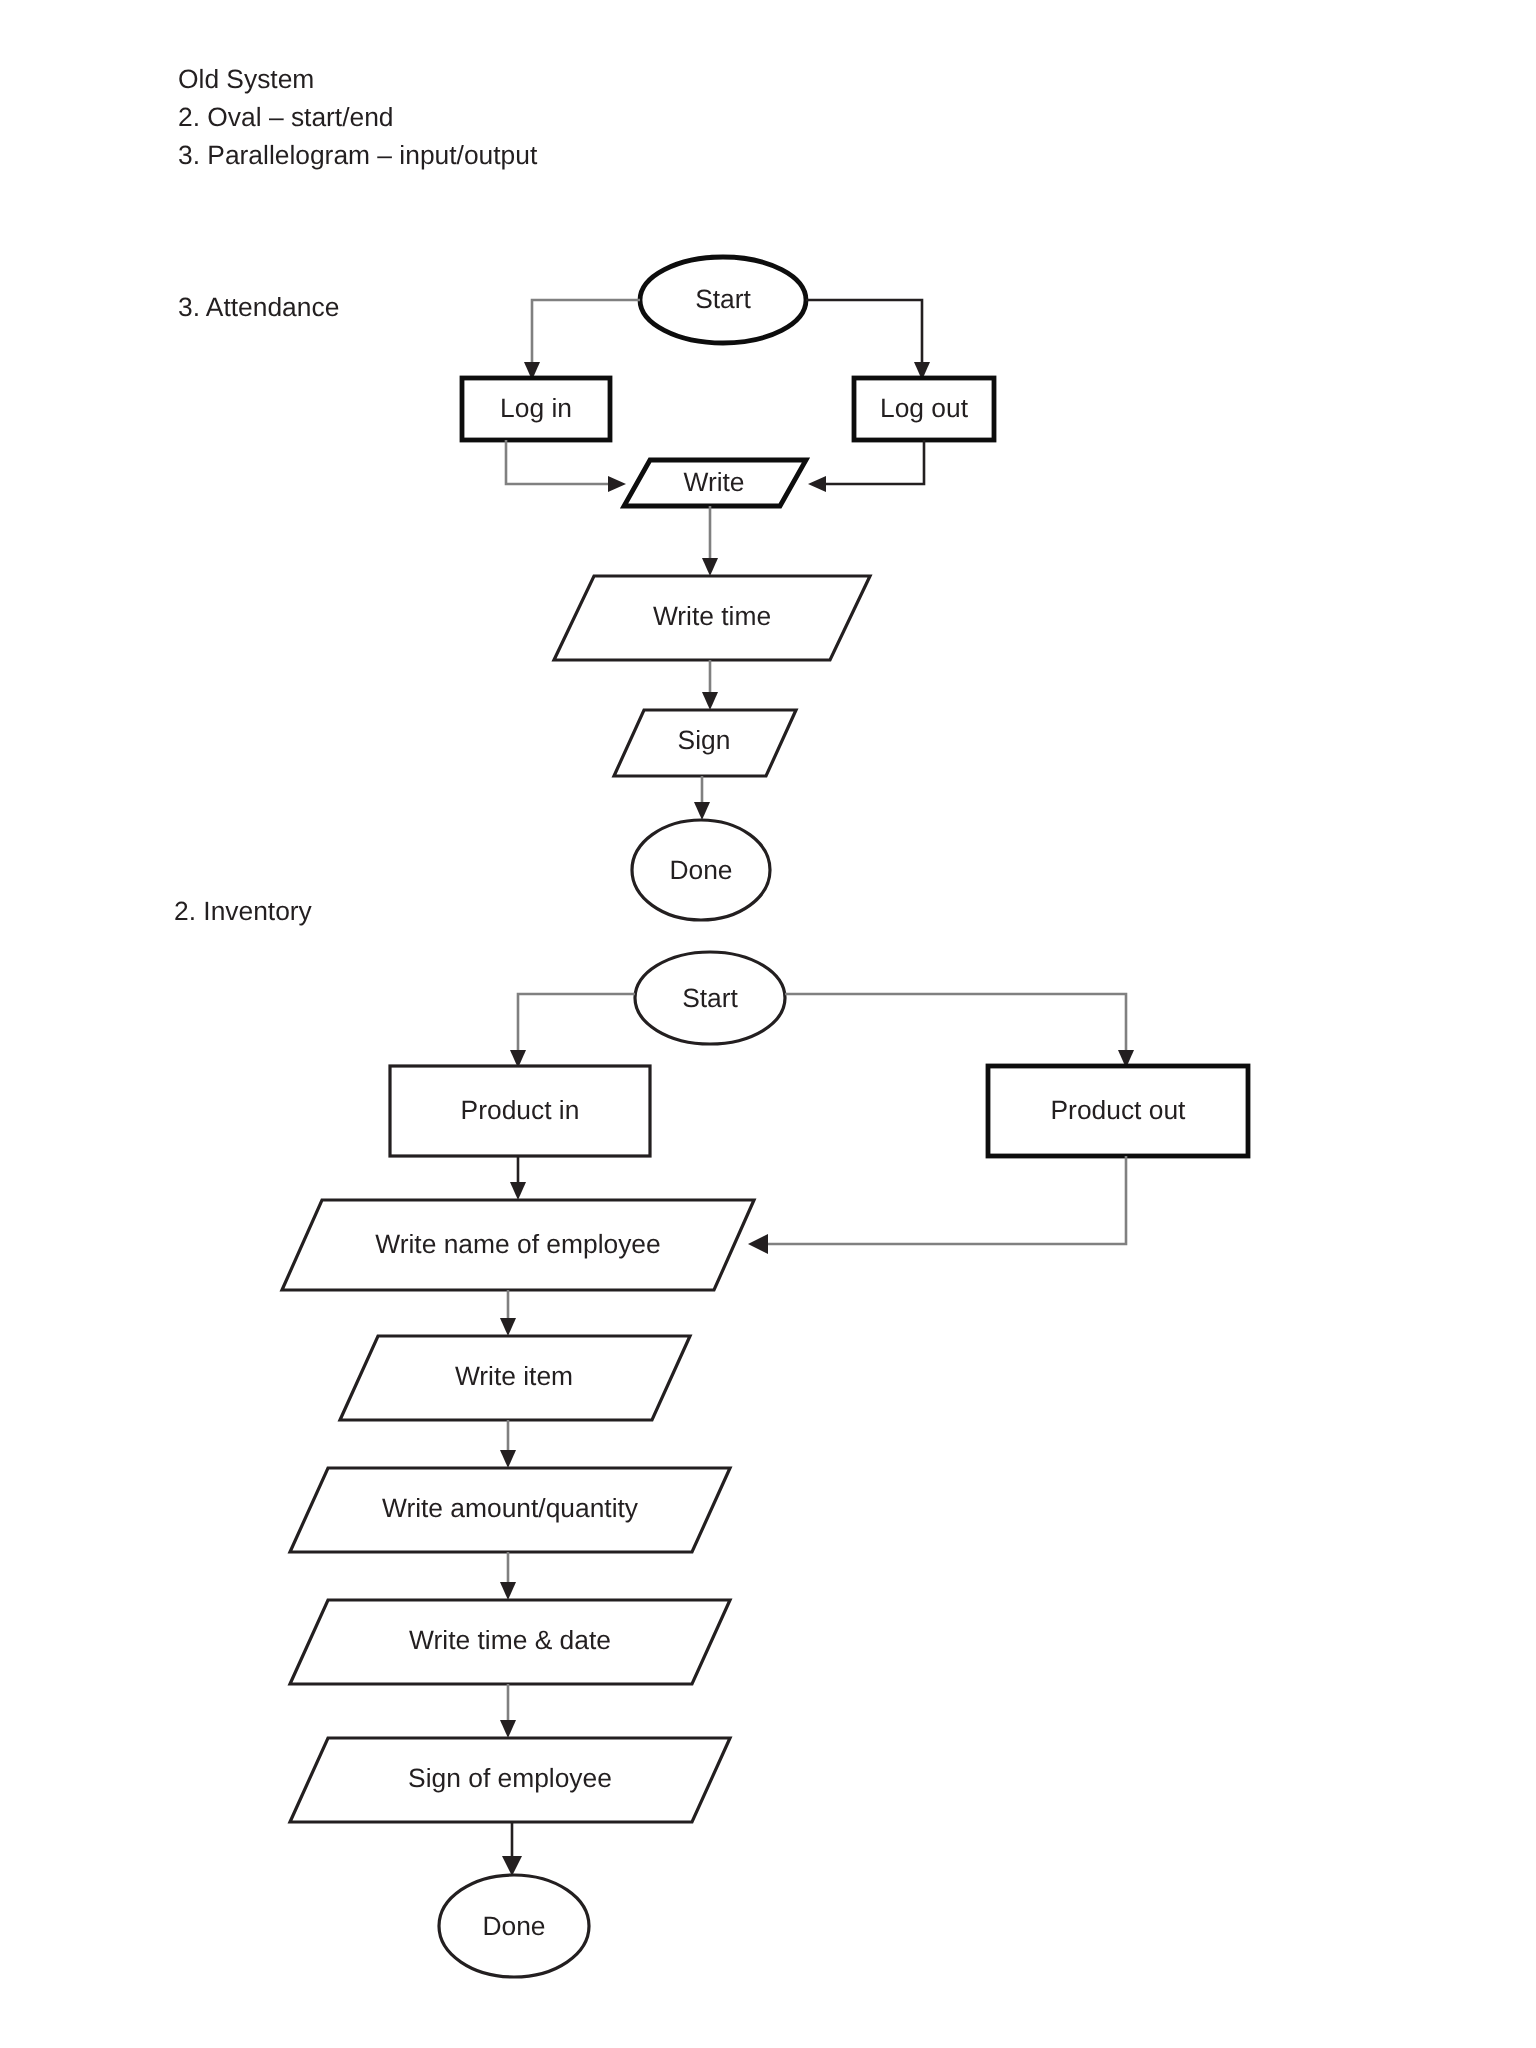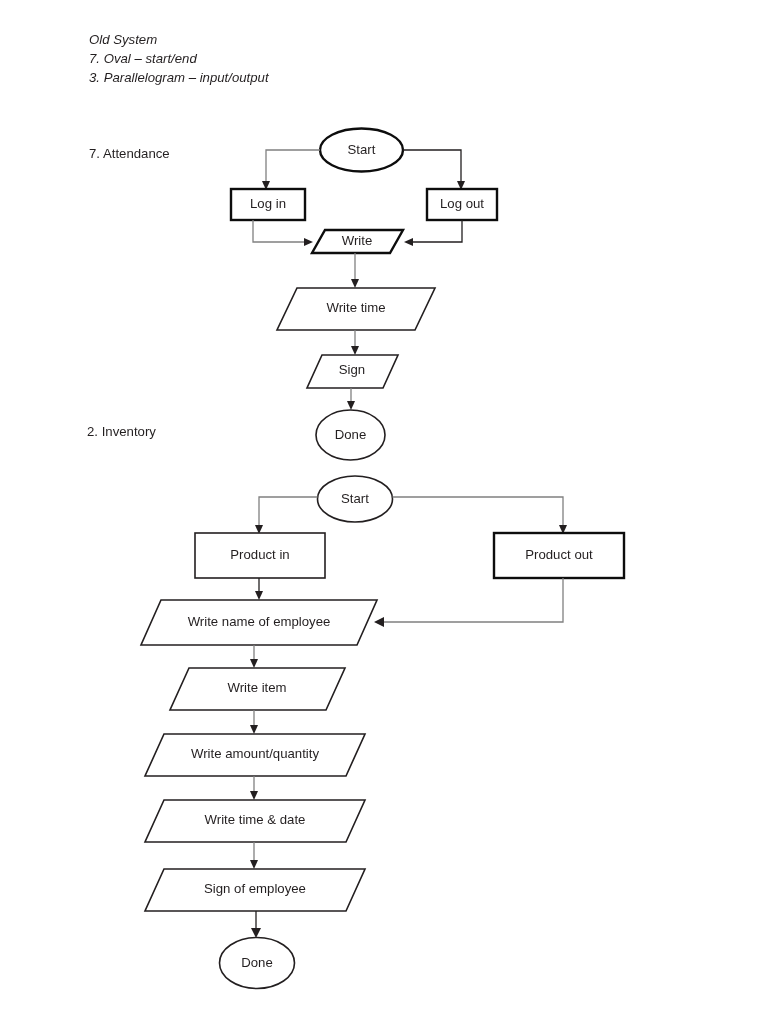--- a/index.html
+++ b/index.html
@@ -24,22 +24,22 @@
   }
   .text-block {
     position: absolute;
     font-size: 13.2px;
     line-height: 19px;
     color: #231f20;
     white-space: nowrap;
   }
   #legend-block { left: 89px; top: 30px; }
   #section-1-label { left: 89px; top: 144px; }
-  #section-2-label { left: 87px; top: 422px; }
-  .legend-line { display: block; font-style: italic; }
+  #section-2-label { left: 87px; top: 446px; }
+  .legend-line { display: block; }
   svg.flow {
     position: absolute;
     left: 0; top: 0;
     width: 768px;
     height: 1024px;
     overflow: visible;
   }
   svg.flow text {
     font-family: "Liberation Sans", sans-serif;
     font-size: 13.2px;
@@ -72,25 +72,25 @@
     stroke: none;
   }
 </style>
 </head>
 <body>
 
 <div class="doc">
 
   <div class="text-block" id="legend-block">
     <span class="legend-line">Old System</span>
-    <span class="legend-line">7. Oval – start/end</span>
+    <span class="legend-line">2. Oval – start/end</span>
     <span class="legend-line">3. Parallelogram – input/output</span>
   </div>
 
-  <div class="text-block" id="section-1-label">7. Attendance</div>
+  <div class="text-block" id="section-1-label">3. Attendance</div>
   <div class="text-block" id="section-2-label">2. Inventory</div>
 
   <svg class="flow" viewBox="0 0 768 1024">
 
     <g>
       <ellipse class="shape-heavy" cx="361.5" cy="150" rx="41.5" ry="21.5"></ellipse>
       <text x="361.5" y="150.5">Start</text>
     </g>
 
     <g>

